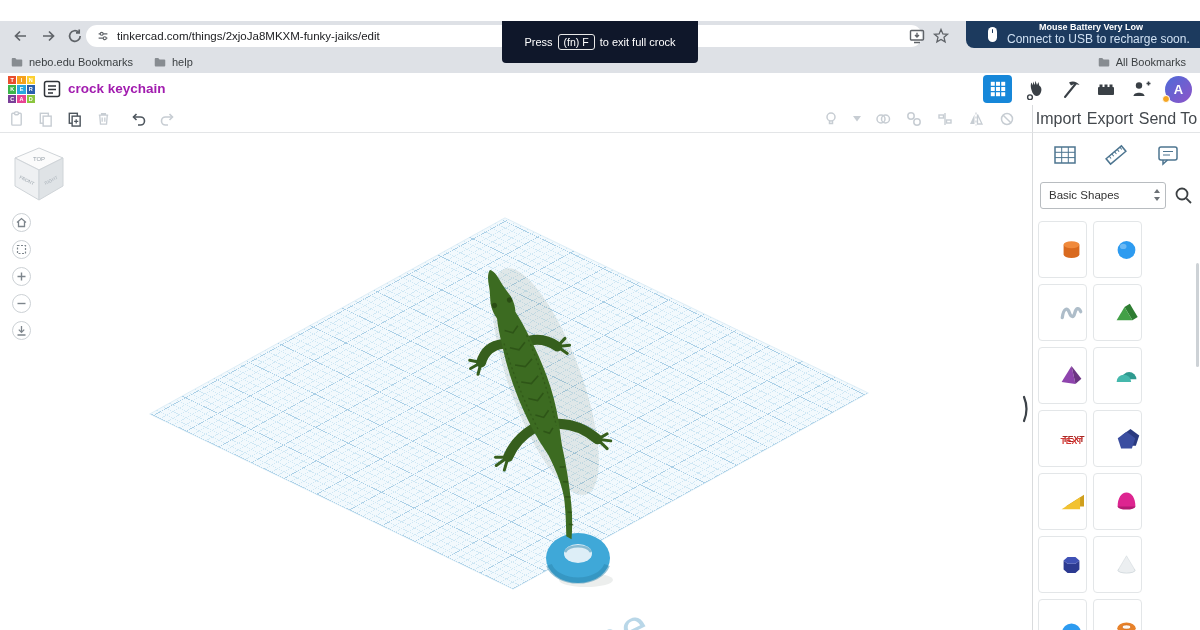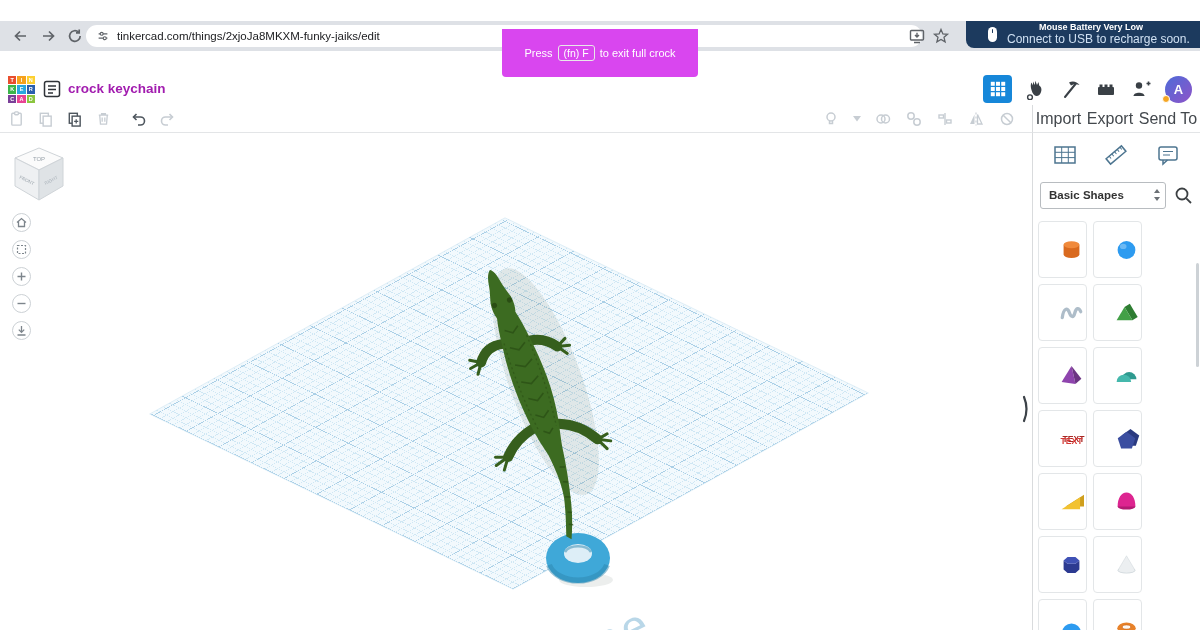--- a/index.html
+++ b/index.html
@@ -12,21 +12,21 @@
               display:flex;align-items:center;}
   .nav-btns{display:flex;align-items:center;gap:9px;padding-left:12px;}
   .nav-btns svg{width:18px;height:18px;}
   .url-pill{position:absolute;left:86px;top:4px;width:836px;height:22px;background:#fff;
             border-radius:11px;display:flex;align-items:center;}
   .url-pill svg{width:14px;height:14px;margin-left:10px;flex:none;}
   .url-text{margin-left:7px;font-size:11.5px;color:#202124;white-space:nowrap;overflow:hidden;}
   .chrome-right{position:absolute;right:250px;top:6px;display:flex;gap:6px;}
   .chrome-right svg{width:18px;height:18px;}
 
-  .fs-toast{position:absolute;left:502px;top:8px;width:196px;height:48px;background:#d946ef;
+  .fs-toast{position:absolute;left:502px;top:0;width:196px;height:42px;background:#0f172a;
             border-radius:0 0 4px 4px;display:flex;align-items:center;justify-content:center;
             gap:5px;color:#fff;font-size:11px;z-index:30;}
   .fs-key{border:1px solid #e8e8e8;border-radius:3px;padding:1px 5px;font-size:10.5px;}
 
   .notif{position:absolute;right:0;top:0;width:234px;height:27px;background:#1c3a5e;
          border-radius:0 0 0 8px;display:flex;align-items:center;z-index:40;}
   .mouse-glyph{width:9px;height:15px;background:#fff;border-radius:4.5px;margin-left:22px;
                position:relative;flex:none;}
   .mouse-glyph::after{content:"";position:absolute;left:3.6px;top:2px;width:1.8px;height:4px;
                background:#1c3a5e;border-radius:1px;}
@@ -101,21 +101,21 @@
   .collapse-handle{position:absolute;right:0;top:258px;width:13px;height:36px;display:flex;
                    align-items:center;justify-content:center;}
 
   
   .panel{position:absolute;left:1032px;top:112px;width:168px;height:518px;background:#fff;
          border-left:1px solid #d9dbdd;box-sizing:border-box;overflow:hidden;}
   .helper-row{height:44px;display:flex;align-items:center;justify-content:space-around;padding:0 6px;}
   .filter-row{height:36px;display:flex;align-items:center;gap:8px;padding:0 7px;}
   .cat-select{flex:1;height:27px;border:1px solid #b8bcc0;border-radius:3px;background:#fff;
               display:flex;align-items:center;box-sizing:border-box;}
-  .cat-select .lbl{font-size:11.5px;color:#333;padding-left:8px;flex:1;font-weight:bold;}
+  .cat-select .lbl{font-size:11.5px;color:#333;padding-left:8px;flex:1;}
   .cat-select svg{margin-right:4px;}
   .shape-grid{display:flex;flex-wrap:wrap;gap:6px;padding:8px 4px 0 5px;}
   .cell{width:49px;height:57px;border:1px solid #e3e6e8;border-radius:4px;box-sizing:border-box;
         display:flex;align-items:center;justify-content:center;position:relative;background:#fff;padding-left:18px;}
   .cell svg{width:44px;height:44px;}
   .panel-scroll{position:absolute;right:1px;top:130px;width:3px;height:104px;background:#cdd2d6;
                 border-radius:2px;}
 </style>
 </head>
 <body>
@@ -161,20 +161,40 @@
   </div>
 
   <div class="notif">
     <div class="mouse-glyph"></div>
     <div class="notif-text">
       <div class="notif-title">Mouse Battery Very Low</div>
       <div class="notif-body">Connect to USB to recharge soon.</div>
     </div>
   </div>
 
+  <div class="bookmarks">
+    <div class="bm-item">
+      <svg viewBox="0 0 16 16">
+        <path d="M2,4.5 C2,3.9 2.4,3.5 3,3.5 H6 L7.5,5 H13 C13.6,5 14,5.4 14,6 V12 C14,12.6 13.6,13 13,13 H3 C2.4,13 2,12.6 2,12 Z" fill="#878c91"></path>
+      </svg>
+      <span class="bm-label">nebo.edu Bookmarks</span>
+    </div>
+    <div class="bm-item">
+      <svg viewBox="0 0 16 16">
+        <path d="M2,4.5 C2,3.9 2.4,3.5 3,3.5 H6 L7.5,5 H13 C13.6,5 14,5.4 14,6 V12 C14,12.6 13.6,13 13,13 H3 C2.4,13 2,12.6 2,12 Z" fill="#878c91"></path>
+      </svg>
+      <span class="bm-label">help</span>
+    </div>
+    <div class="bm-right">
+      <svg viewBox="0 0 16 16">
+        <path d="M2,4.5 C2,3.9 2.4,3.5 3,3.5 H6 L7.5,5 H13 C13.6,5 14,5.4 14,6 V12 C14,12.6 13.6,13 13,13 H3 C2.4,13 2,12.6 2,12 Z" fill="#878c91"></path>
+      </svg>
+      <span class="bm-label">All Bookmarks</span>
+    </div>
+  </div>
 
   <div class="tc-header">
     <div class="tc-logo">
       <span>T</span>
       <span>I</span>
       <span>N</span>
       <span>K</span>
       <span>E</span>
       <span>R</span>
       <span>C</span>

